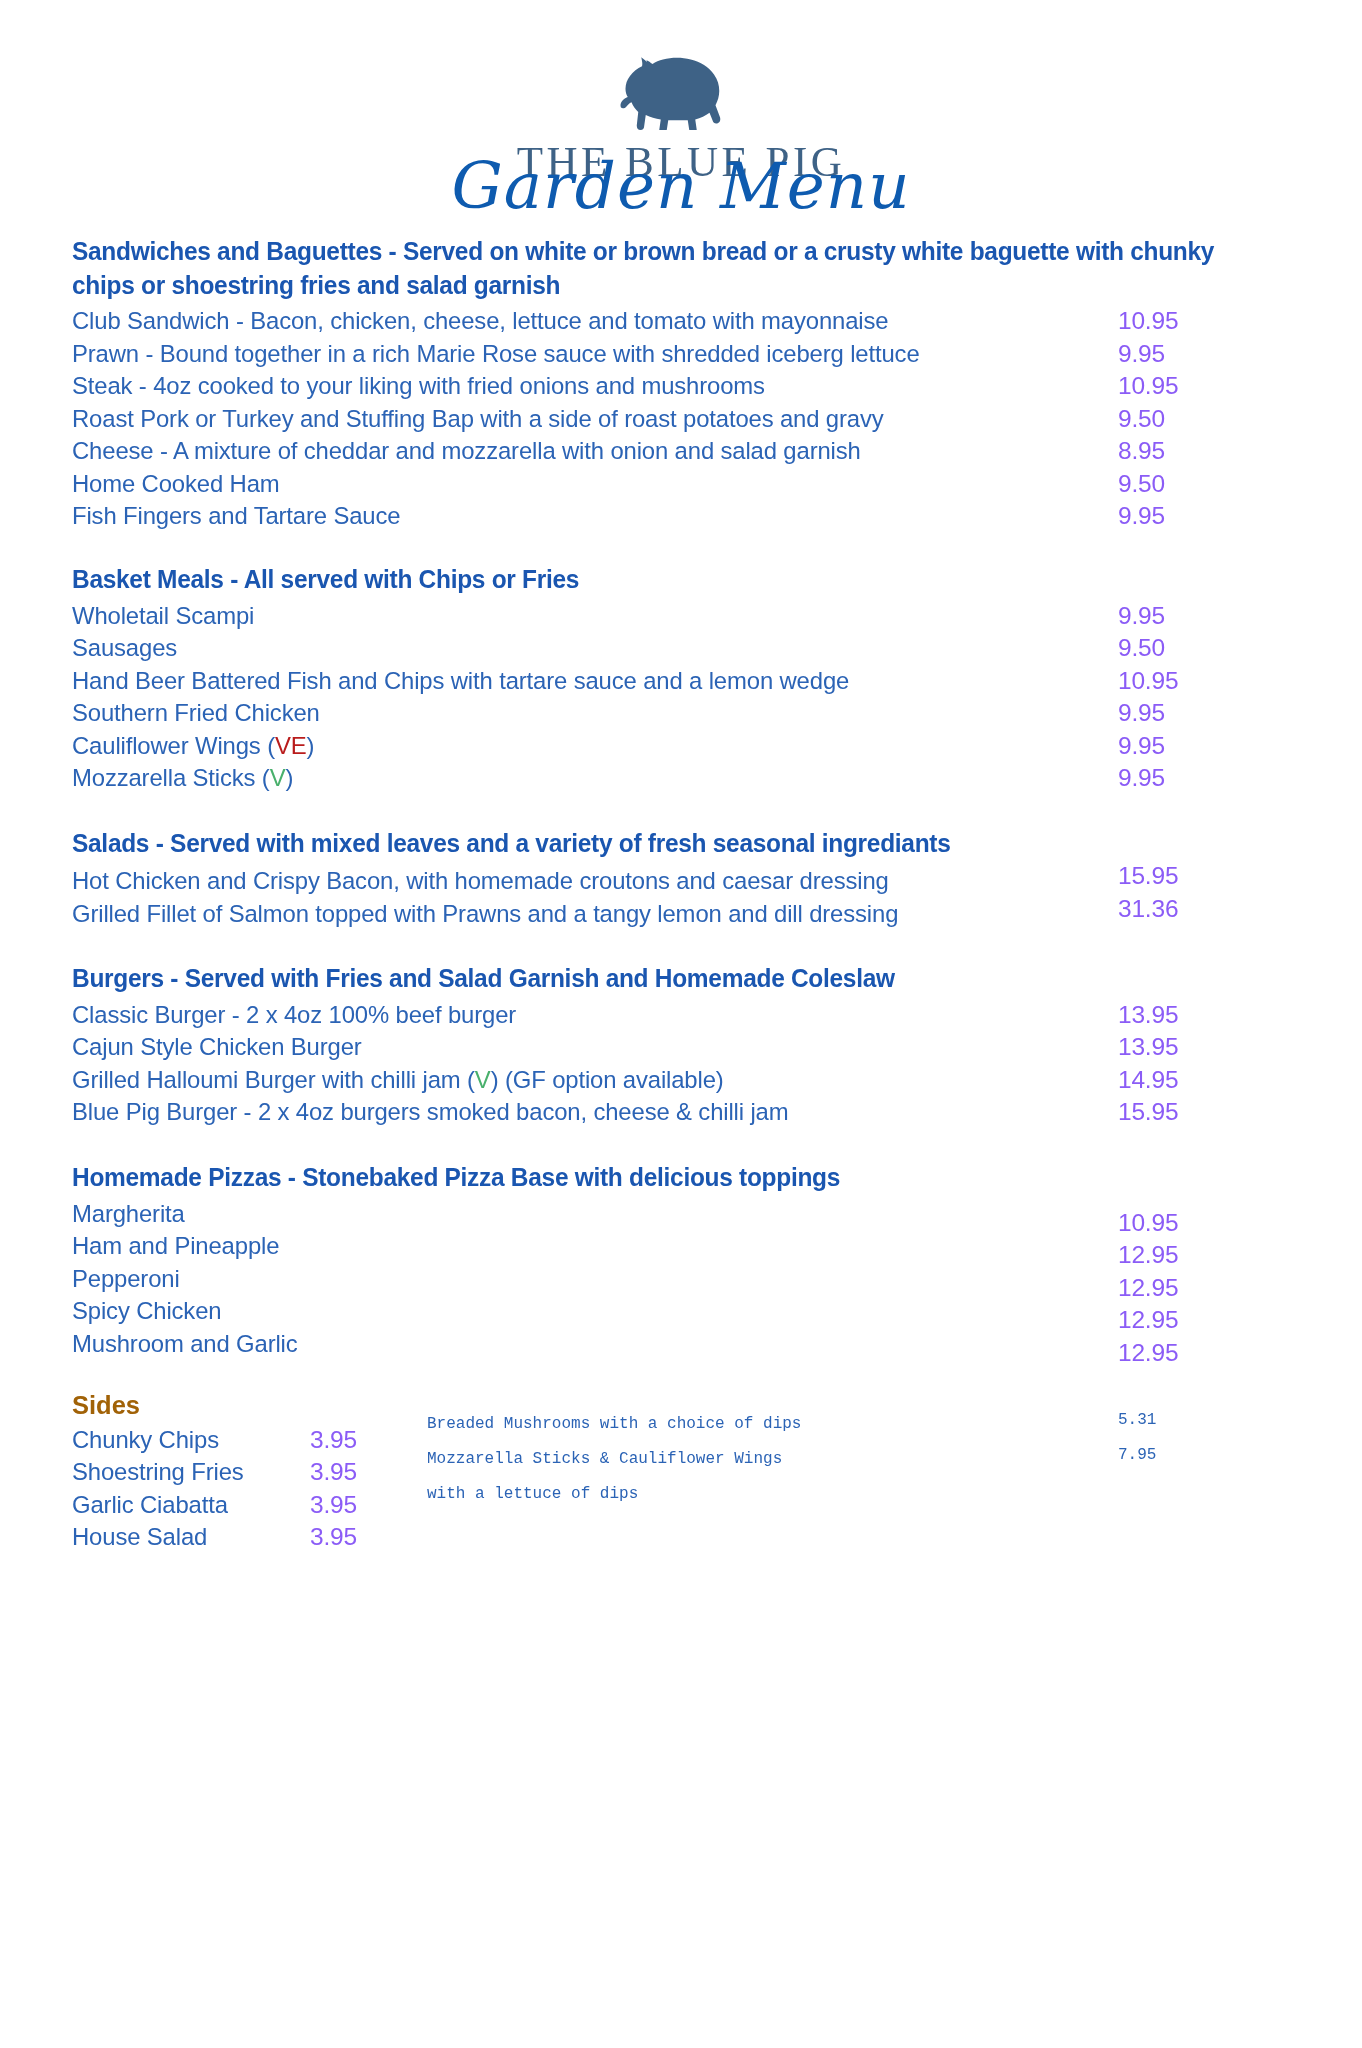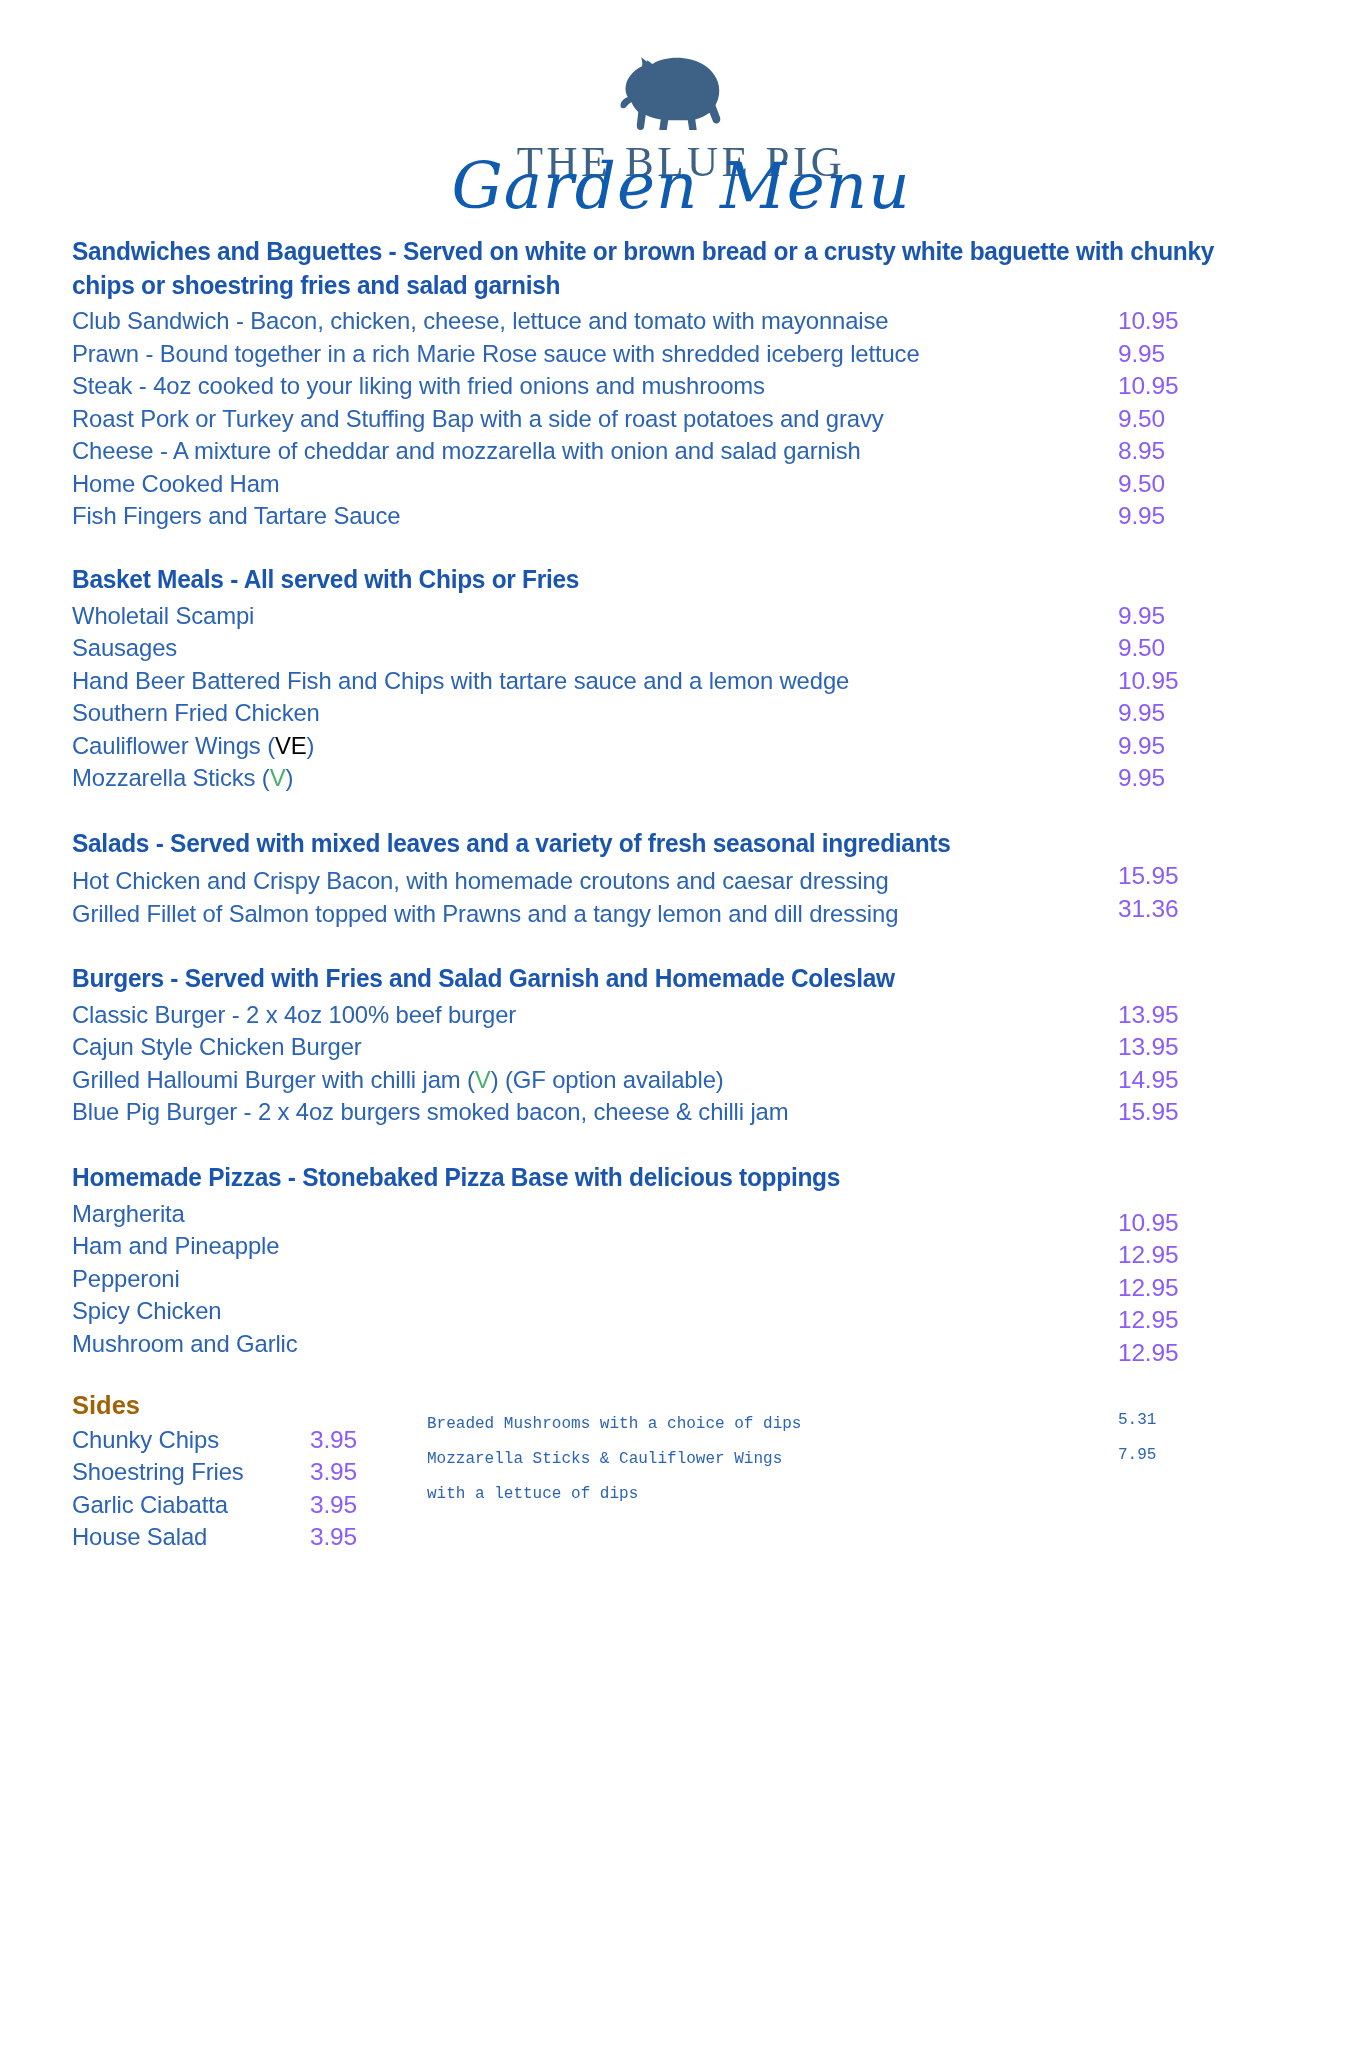--- a/index.html
+++ b/index.html
@@ -102,21 +102,21 @@
 
   
   .rows-salads .row { height: 33px; line-height: 33px; }
   .rows-salads .price { top: -5px; }
 
   .rows-pizzas .row { height: 32.5px; line-height: 32.5px; }
   .rows-pizzas .price { top: 9px; }
   .gap-md { height: 30px; }
   .gap-lg { height: 32px; }
 
-  .tag-ve { color: #000000; }
+  .tag-ve { color: #b91c1c; }
   .tag-v  { color: #49B06C; }
 
   
   .sides-head {
     color: #a16207;
     font-weight: bold;
     font-size: 25.5px;
     line-height: 1.2;
     margin-bottom: 3px;
   }

